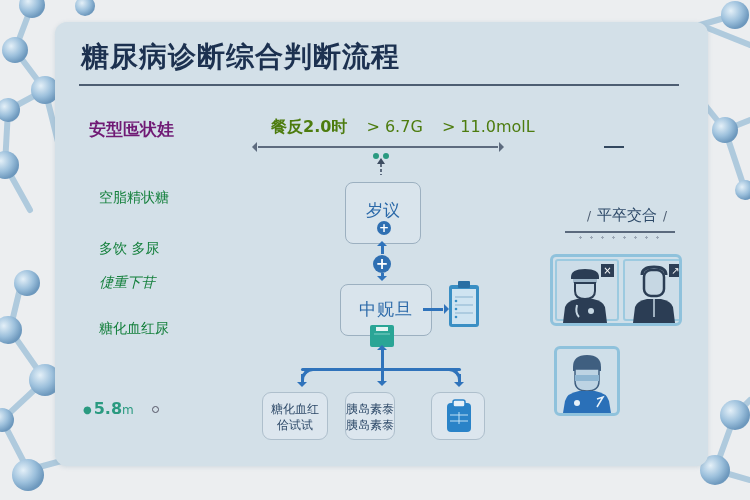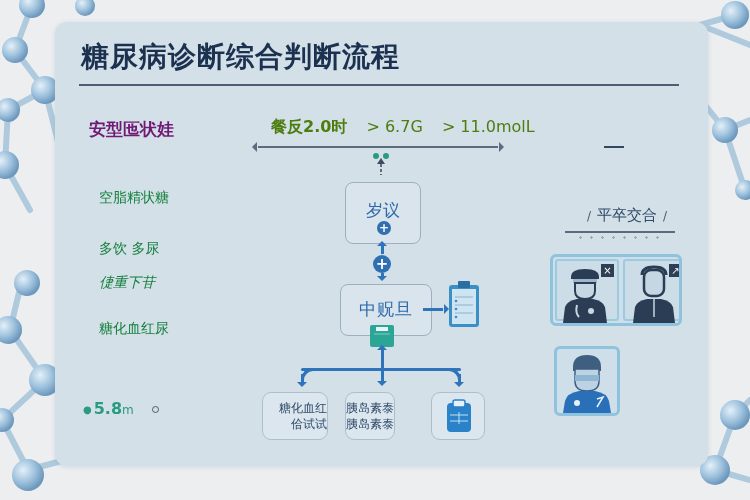--- a/index.html
+++ b/index.html
@@ -80,21 +80,21 @@
   .h-arrow:after { content: ""; position: absolute; right: -6px; top: -4px; border: 5px solid transparent; border-left-color: #2f73bb; border-right: 0; }
 
   .branch-bar { left: 246px; top: 346px; width: 160px; height: 3px; background: #2f73bb; border-radius: 2px; }
   .branch-arc-l { left: 246px; top: 346px; width: 14px; height: 16px; border-left: 3px solid #2f73bb; border-top: 3px solid #2f73bb; border-top-left-radius: 12px; }
   .branch-arc-r { left: 392px; top: 346px; width: 14px; height: 16px; border-right: 3px solid #2f73bb; border-top: 3px solid #2f73bb; border-top-right-radius: 12px; }
 
   .leaf { top: 370px; height: 48px; }
   .leaf-1 { left: 207px; width: 66px; }
   .leaf-2 { left: 290px; width: 50px; }
   .leaf-3 { left: 376px; width: 54px; }
-  .leaf-text { width: 100%; text-align: right; top: 8px; font-size: 12px; color: #2d4968; line-height: 16px; font-family: Liberation Mono, monospace; }
+  .leaf-text { width: 100%; text-align: center; top: 8px; font-size: 12px; color: #2d4968; line-height: 16px; }
 
   .avatar-frame { border: 3px solid #8fc2dc; border-radius: 6px; background: #cfdfe9; overflow: hidden; }
   .avatar-pair { left: 495px; top: 232px; width: 132px; height: 72px; display: flex; gap: 4px; padding: 2px; }
   .avatar-cell { flex: 1; position: relative; background: #cddde8; border: 2px solid #9ccae0; border-radius: 3px; }
   .avatar-solo { left: 499px; top: 324px; width: 66px; height: 70px; }
   .badge { position: absolute; right: 3px; top: 3px; width: 13px; height: 13px; background: #2d3e55; color: #fff; font-size: 10px; display:flex; align-items:center; justify-content:center; line-height: 1; }
 </style>
 </head>
 <body>
 

